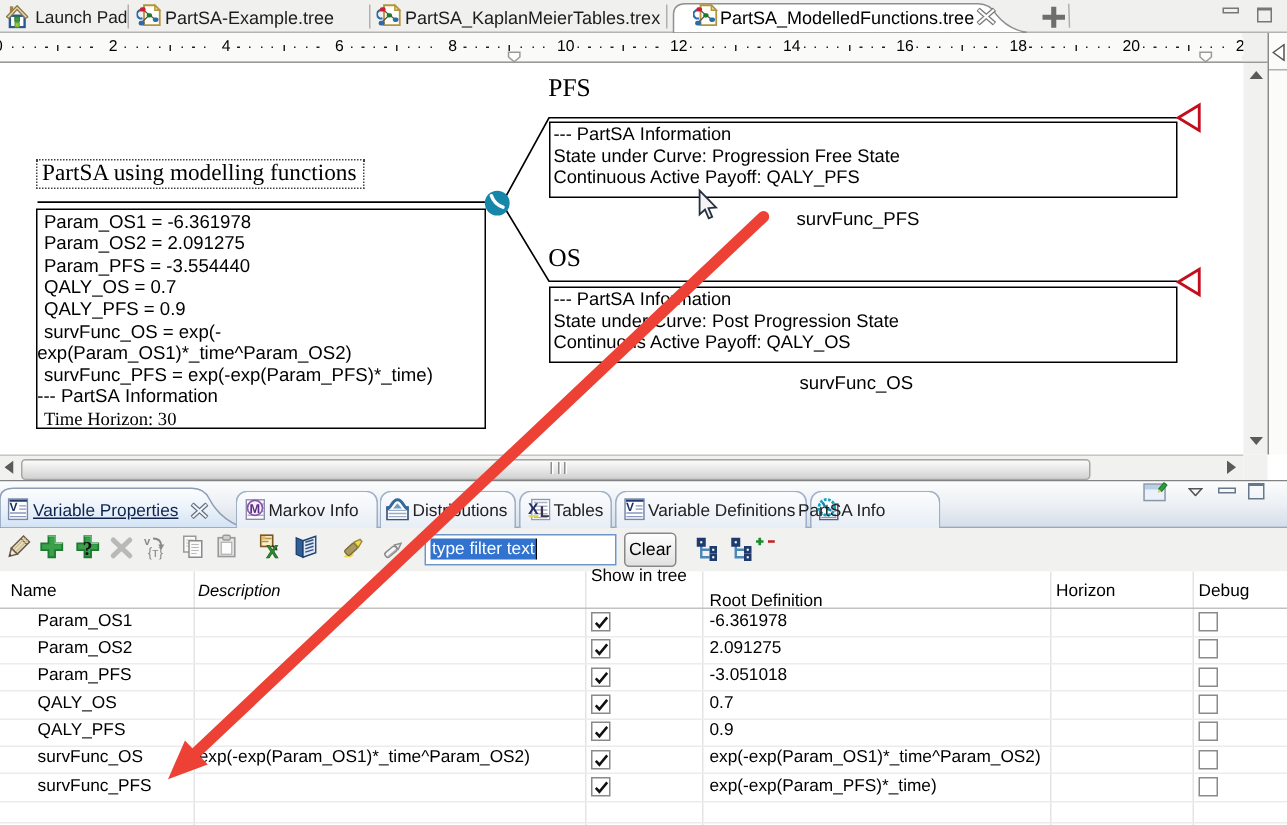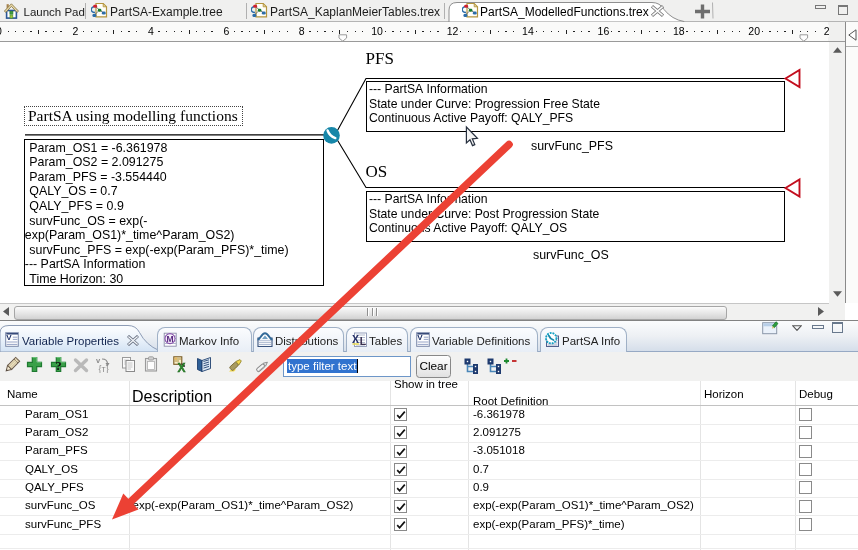--- a/index.html
+++ b/index.html
@@ -53,21 +53,21 @@
 <svg class="abs" style="left:462px;top:2px" width="17" height="17" viewBox="0 0 17 17">
 <path d="M5,1.5 H12.2 L15.5,4.8 V14.8 H5 Z" fill="#fffef8" stroke="#b3953f" stroke-width="1.2"></path>
 <path d="M12.2,1.5 V4.8 H15.5 Z" fill="#e8d9a0" stroke="#b3953f" stroke-width="0.9"></path>
 <path d="M4,10.2 a2.8,2.8 0 1 1 -0.4,-5.4" fill="none" stroke="#2b6ca8" stroke-width="1.4"></path>
 <path d="M4.5,4.5 L8.5,8 L12,10.5 M8.5,8 L3.5,13" stroke="#555" stroke-width="0.8" fill="none"></path>
 <rect x="2.2" y="2.8" width="3.9" height="2.9" rx="1.4" fill="#cf1f2f"></rect>
 <rect x="6.8" y="6.8" width="3.6" height="2.9" rx="1.4" fill="#177a2e"></rect>
 <rect x="10.8" y="9.6" width="3.9" height="3" rx="1.4" fill="#2b6ca8"></rect>
 <rect x="1.4" y="11.8" width="4" height="3.2" rx="1.5" fill="#2b6ca8"></rect>
 </svg>
-<div class="t" style="left:480px;top:5px;font-size:12px;color:#000;">PartSA_ModelledFunctions.trex</div>
+<div class="t" style="left:480px;top:5px;font-size:12px;color:#000;">PartSA_ModelledFunctions.tree</div>
 <svg class="abs" style="left:651px;top:5px" width="13" height="12" viewBox="0 0 13 12">
 <path d="M1,1.2 L12,10.8 M12,1.2 L1,10.8" stroke="#7a7a7a" stroke-width="3.2"></path>
 <path d="M1.4,1.6 L11.6,10.4 M11.6,1.6 L1.4,10.4" stroke="#fdfdfd" stroke-width="1.4"></path>
 </svg>
 <svg class="abs" style="left:692px;top:2px" width="35" height="20" viewBox="0 0 35 20">
 <path d="M10.5,2.5 V16.5 M3,9.5 H18" stroke="#6e6e6e" stroke-width="3.4"></path>
 <path d="M20.5,0.5 L21,16.5" stroke="#b0b0b0" stroke-width="1" fill="none"></path>
 </svg>
 <div class="abs" style="left:815px;top:4.5px;width:9px;height:2.5px;border:1px solid #777;"></div>
 <div class="abs" style="left:838px;top:4.5px;width:8px;height:7.5px;border:1px solid #777;border-top:2.5px solid #777;"></div>
@@ -208,21 +208,21 @@
 <div class="abs" style="left:24.3px;top:138.6px;width:298px;height:145.8px;border:1px solid #000;"></div>
 <div class="t" style="left:29.3px;top:140.6px;font-size:12.4px;">Param_OS1 = -6.361978</div>
 <div class="t" style="left:29.3px;top:155.2px;font-size:12.4px;">Param_OS2 = 2.091275</div>
 <div class="t" style="left:29.3px;top:169.8px;font-size:12.4px;">Param_PFS = -3.554440</div>
 <div class="t" style="left:29.3px;top:184.4px;font-size:12.4px;">QALY_OS = 0.7</div>
 <div class="t" style="left:29.3px;top:199.0px;font-size:12.4px;">QALY_PFS = 0.9</div>
 <div class="t" style="left:29.3px;top:213.6px;font-size:12.4px;">survFunc_OS = exp(-</div>
 <div class="t" style="left:24.8px;top:228.2px;font-size:12.4px;">exp(Param_OS1)*_time^Param_OS2)</div>
 <div class="t" style="left:29.3px;top:242.8px;font-size:12.4px;">survFunc_PFS = exp(-exp(Param_PFS)*_time)</div>
 <div class="t" style="left:24.8px;top:257.4px;font-size:12.4px;">--- PartSA&nbsp;Information</div>
-<div class="t" style="left:29.3px;top:272.0px;font-size:12.4px;">Time Horizon: 30</div>
+<div class="t" style="left:29.3px;top:272.0px;font-size:12.4px;font-family:Liberation Serif, serif;">Time Horizon: 30</div>
 <div class="t" style="left:365.5px;top:48.5px;font-family:'Liberation Serif',serif;font-size:17px;">PFS</div>
 <div class="abs" style="left:366px;top:80.5px;width:417px;height:49px;border:1px solid #000;"></div>
 <div class="t" style="left:369px;top:82.3px;font-size:12.2px;">--- PartSA&nbsp;Information</div>
 <div class="t" style="left:369px;top:96.8px;font-size:12.2px;">State under Curve: Progression Free State</div>
 <div class="t" style="left:369px;top:111.3px;font-size:12.2px;">Continuous Active Payoff: QALY_PFS</div>
 <div class="t" style="left:531px;top:138.5px;font-size:12.4px;">survFunc_PFS</div>
 <div class="t" style="left:365.5px;top:162px;font-family:'Liberation Serif',serif;font-size:17px;">OS</div>
 <div class="abs" style="left:366px;top:190.5px;width:417px;height:49px;border:1px solid #000;"></div>
 <div class="t" style="left:369px;top:192.3px;font-size:12.2px;">--- PartSA&nbsp;Information</div>
 <div class="t" style="left:369px;top:206.8px;font-size:12.2px;">State under Curve: Post Progression State</div>
@@ -265,21 +265,21 @@
       </defs>
 <path d="M0,28 V9 Q0,1.5 9,1.5 L128,1.5 Q136,1.5 139.5,8.5 Q146,21 159,26.5 L159,28 Z" fill="url(#atg)" stroke="#8d9cb5" stroke-width="1"></path>
 </svg>
 <svg class="abs" style="left:5px;top:332px" width="14" height="15" viewBox="0 0 14 15">
 <rect x="0.7" y="0.7" width="12.6" height="13.6" fill="#fff" stroke="#7a88a8" stroke-width="1"></rect>
 <path d="M1.3,1.8 L13,1.8" stroke="#253a6e" stroke-width="1.4"></path>
 <text x="1.3" y="8.4" font-family="Liberation Sans" font-size="8" font-weight="bold" fill="#1c2f66">V</text>
 <path d="M7.8,5.2 H12.4 M7.8,7.4 H12.4" stroke="#8a98c0" stroke-width="0.9"></path>
 <path d="M1.6,10 H12.4 M1.6,12.4 H12.4" stroke="#8a98c0" stroke-width="0.9"></path>
 </svg>
-<div class="t" style="left:22px;top:334.5px;font-size:11.5px;color:#10234e;">Variable Properties</div>
+<div class="t" style="left:22px;top:334.5px;font-size:11.5px;color:#10234e;text-decoration:underline;">Variable Properties</div>
 <svg class="abs" style="left:127px;top:334.5px" width="12" height="11" viewBox="0 0 12 11">
 <path d="M1,1 L11,10 M11,1 L1,10" stroke="#6a7383" stroke-width="3"></path>
 <path d="M1.4,1.4 L10.6,9.6 M10.6,1.4 L1.4,9.6" stroke="#f2f5f9" stroke-width="1.3"></path>
 </svg>
 <div class="abs" style="left:157px;top:326.5px;width:95px;height:25px;border:1px solid #9fb0c6;border-bottom:none;border-radius:8px 8px 0 0;background:linear-gradient(180deg,#fbfcfe,#e8eef6);box-sizing:border-box;"></div>
 <svg class="abs" style="left:163px;top:331.5px" width="15" height="15" viewBox="0 0 15 15">
 <rect x="1.2" y="1.2" width="12" height="13" fill="#fff" stroke="#8a8aa8" stroke-width="0.9"></rect>
 <path d="M2,4 H13 M2,6.5 H13 M2,9 H13 M2,11.5 H13" stroke="#a8b0c8" stroke-width="0.9"></path>
 <circle cx="7" cy="6.6" r="5" fill="#f6f2fb" stroke="#8a55ad" stroke-width="1.1"></circle>
 <text x="3.4" y="9.8" font-family="Liberation Sans" font-size="8.5" font-weight="bold" fill="#5a2a80">M</text>
@@ -311,21 +311,21 @@
 <path d="M1.6,10 H12.4 M1.6,12.4 H12.4" stroke="#8a98c0" stroke-width="0.9"></path>
 </svg>
 <div class="t" style="left:432px;top:334.5px;font-size:11.5px;color:#222;">Variable Definitions</div>
 <div class="abs" style="left:540px;top:326.5px;width:87px;height:25px;border:1px solid #9fb0c6;border-bottom:none;border-radius:8px 8px 0 0;background:linear-gradient(180deg,#fbfcfe,#e8eef6);box-sizing:border-box;"></div>
 <svg class="abs" style="left:544px;top:331.5px" width="16" height="15" viewBox="0 0 16 15">
 <rect x="2.5" y="4" width="12" height="10.5" fill="#fff" stroke="#50608c" stroke-width="1"></rect>
 <path d="M3.5,6.5 H13.5 M3.5,8.7 H13.5 M3.5,10.9 H13.5 M3.5,13 H13.5" stroke="#8a96b8" stroke-width="0.9"></path>
 <circle cx="7.2" cy="6.2" r="5.2" fill="#fff" stroke="#17a2c4" stroke-width="1.9" stroke-dasharray="1.8 1"></circle>
 <path d="M4.8,3.6 Q6,6.8 9.5,8" stroke="#1787a9" stroke-width="1.8" fill="none" stroke-linecap="round"></path>
 </svg>
-<div class="t" style="left:562px;top:334.5px;font-size:11.5px;color:#222;">PartSA Info</div>
+<div class="t" style="left:532px;top:334.5px;font-size:11.5px;color:#222;">PartSA Info</div>
 <svg class="abs" style="left:762px;top:321px" width="18" height="14" viewBox="0 0 18 14">
 <rect x="0.7" y="1.7" width="14" height="11" fill="#eaf1fa" stroke="#8a97a8" stroke-width="1"></rect>
 <rect x="1.3" y="2.3" width="12.8" height="3" fill="#b8cfe8"></rect>
 <g transform="rotate(40 12 5)">
         <rect x="10.8" y="0.5" width="2.6" height="5.5" fill="#2f9e3f" stroke="#1a7a2a" stroke-width="0.7"></rect>
 <polygon points="10.8,6 13.4,6 12.1,8.4" fill="#d8c878"></polygon>
       </g>
 </svg>
 <svg class="abs" style="left:792px;top:325px" width="10" height="6" viewBox="0 0 10 6">
       <polygon points="0.8,0.8 9.2,0.8 5,5.4" fill="none" stroke="#555" stroke-width="1.1"></polygon>
@@ -427,21 +427,21 @@
         <path d="M25,3 H29.5" stroke="#c02020" stroke-width="1.8"></path>
       </g>
     </svg>
 <div class="abs" style="left:0;top:381px;width:858px;height:169px;background:#fff;"></div>
 <div class="vline" style="left:128.5px;top:381px;height:169px;background:#e4e4e4;"></div>
 <div class="vline" style="left:389.5px;top:381px;height:169px;background:#e4e4e4;"></div>
 <div class="vline" style="left:467.5px;top:381px;height:169px;background:#e4e4e4;"></div>
 <div class="vline" style="left:699.5px;top:381px;height:169px;background:#e4e4e4;"></div>
 <div class="vline" style="left:794.5px;top:381px;height:169px;background:#e4e4e4;"></div>
 <div class="t" style="left:7px;top:387.5px;font-size:11.5px;">Name</div>
-<div class="t" style="left:132px;top:387.5px;font-size:16px;">Description</div>
+<div class="t" style="left:132px;top:387.5px;font-size:11px;font-style:italic;">Description</div>
 <div class="t" style="left:394px;top:378px;font-size:11.5px;">Show in tree</div>
 <div class="t" style="left:473px;top:395px;font-size:11.5px;">Root Definition</div>
 <div class="t" style="left:704px;top:387.5px;font-size:11.5px;">Horizon</div>
 <div class="t" style="left:799px;top:387.5px;font-size:11.5px;">Debug</div>
 <div class="hline" style="left:0;top:404.8px;width:858px;background:#c2c2c2;"></div>
 <div class="t" style="left:25px;top:407.8px;font-size:11.5px;">Param_OS1</div>
 <div class="abs" style="left:393.5px;top:408.1px;width:11px;height:11px;border:1px solid #8a8a8a;background:#fff;">
       <svg width="12" height="12" viewBox="0 0 12 12" style="position:absolute;left:0;top:0">
         <path d="M2.2,6.2 L4.6,8.8 L9.8,2.6" stroke="#111" stroke-width="1.7" fill="none"></path>
       </svg>

